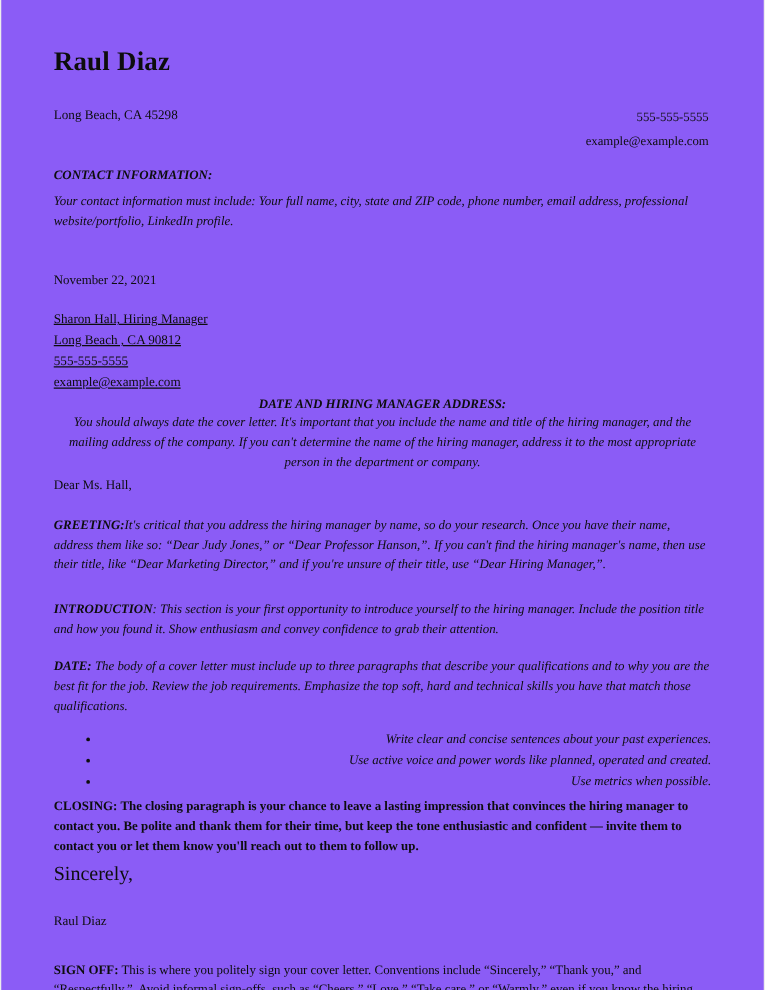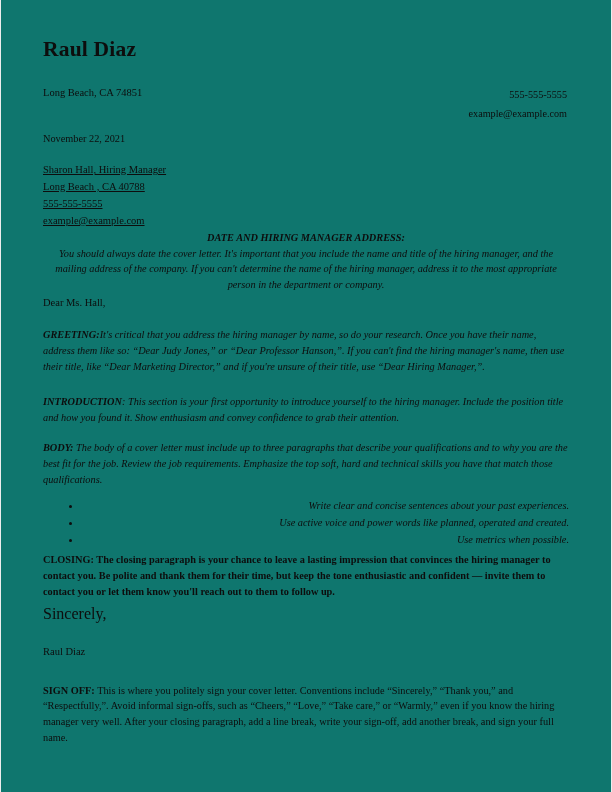--- a/index.html
+++ b/index.html
@@ -12,21 +12,21 @@
     height: 792px;
     font-family: "Liberation Serif", "DejaVu Serif", serif;
     color: #0d0d0d;
     overflow: hidden;
   }
   .page {
     position: relative;
     width: 612px;
     height: 792px;
     box-sizing: border-box;
-    background: #0f766e;
+    background: #8b5cf6;
     border: 1px solid #ededed;
     border-top: none;
     border-bottom: none;
   }
   .inner {
     padding: 38px 42px 0 42px;
   }
 
   
   .name-heading {
@@ -101,49 +101,53 @@
   .sp-signoff     { margin-top: 22px; }
 </style>
 </head>
 <body>
 
 <div class="page">
   <div class="inner">
 
     <h1 class="name-heading">Raul Diaz</h1>
 
-    <p class="addr-line">Long Beach, CA 74851</p>
+    <p class="addr-line">Long Beach, CA 45298</p>
 
     <div class="right-contact">
       <div>555-555-5555</div>
       <div>example@example.com</div>
     </div>
 
+    <div class="blk sp-contact">
+      <div class="lbl">CONTACT INFORMATION:</div>
+      <div class="ital contact-body">Your contact information must include: Your full name, city, state and ZIP code, phone number, email address, professional website/portfolio, LinkedIn profile.</div>
+    </div>
 
     <div class="blk sp-date">November 22, 2021</div>
 
     <div class="recip">
       <div>Sharon Hall, Hiring Manager</div>
-      <div>Long Beach , CA 40788</div>
+      <div>Long Beach , CA 90812</div>
       <div>555-555-5555</div>
       <div>example@example.com</div>
     </div>
 
     <div class="blk sp-dhm">
       <div class="lbl">DATE AND HIRING MANAGER ADDRESS:</div>
       <div class="ital">You should always date the cover letter. It's important that you include the name and title of the hiring manager, and the mailing address of the company. If you can't determine the name of the hiring manager, address it to the most appropriate person in the department or company.</div>
     </div>
 
     <div class="dear-line">Dear Ms. Hall,</div>
 
     <div class="blk ital sp-greeting"><span class="lbl">GREETING:</span><span>It's critical that you address the hiring manager by name, so do your research. Once you have their name, address them like so: “Dear Judy Jones,” or “Dear Professor Hanson,”. If you can't find the hiring manager's name, then use their title, like “Dear Marketing Director,” and if you're unsure of their title, use “Dear Hiring Manager,”.</span></div>
 
     <div class="blk ital sp-intro"><span class="lbl">INTRODUCTION</span><span>: This section is your first opportunity to introduce yourself to the hiring manager. Include the position title and how you found it. Show enthusiasm and convey confidence to grab their attention.</span></div>
 
-    <div class="blk ital sp-body"><span class="lbl">BODY:</span><span> The body of a cover letter must include up to three paragraphs that describe your qualifications and to why you are the best fit for the job. Review the job requirements. Emphasize the top soft, hard and technical skills you have that match those qualifications.</span></div>
+    <div class="blk ital sp-body"><span class="lbl">DATE:</span><span> The body of a cover letter must include up to three paragraphs that describe your qualifications and to why you are the best fit for the job. Review the job requirements. Emphasize the top soft, hard and technical skills you have that match those qualifications.</span></div>
 
     <ul class="bullets">
       <li>Write clear and concise sentences about your past experiences.</li>
       <li>Use active voice and power words like planned, operated and created.</li>
       <li>Use metrics when possible.</li>
     </ul>
 
     <div class="blk sp-closing"><span class="lbl-up">CLOSING:</span><span> The closing paragraph is your chance to leave a lasting impression that convinces the hiring manager to contact you. Be polite and thank them for their time, but keep the tone enthusiastic and confident — invite them to contact you or let them know you'll reach out to them to follow up.</span></div>
 
     <div class="sincerely">Sincerely,</div>

